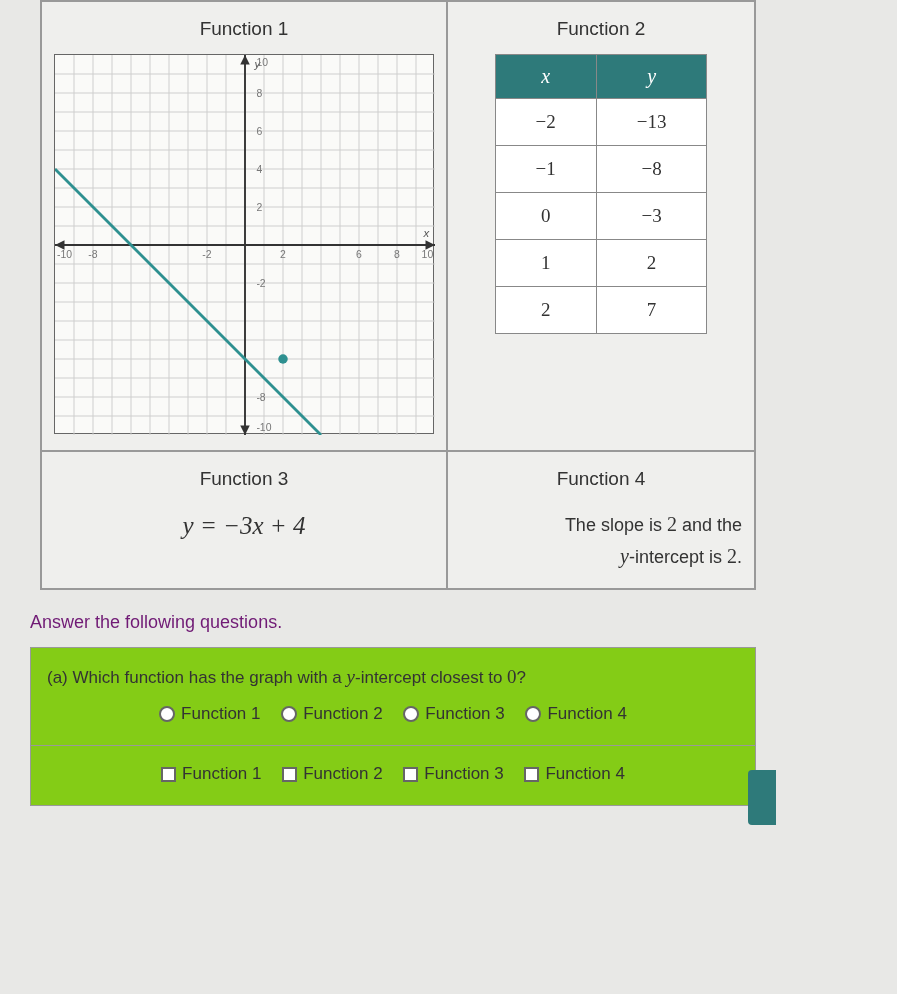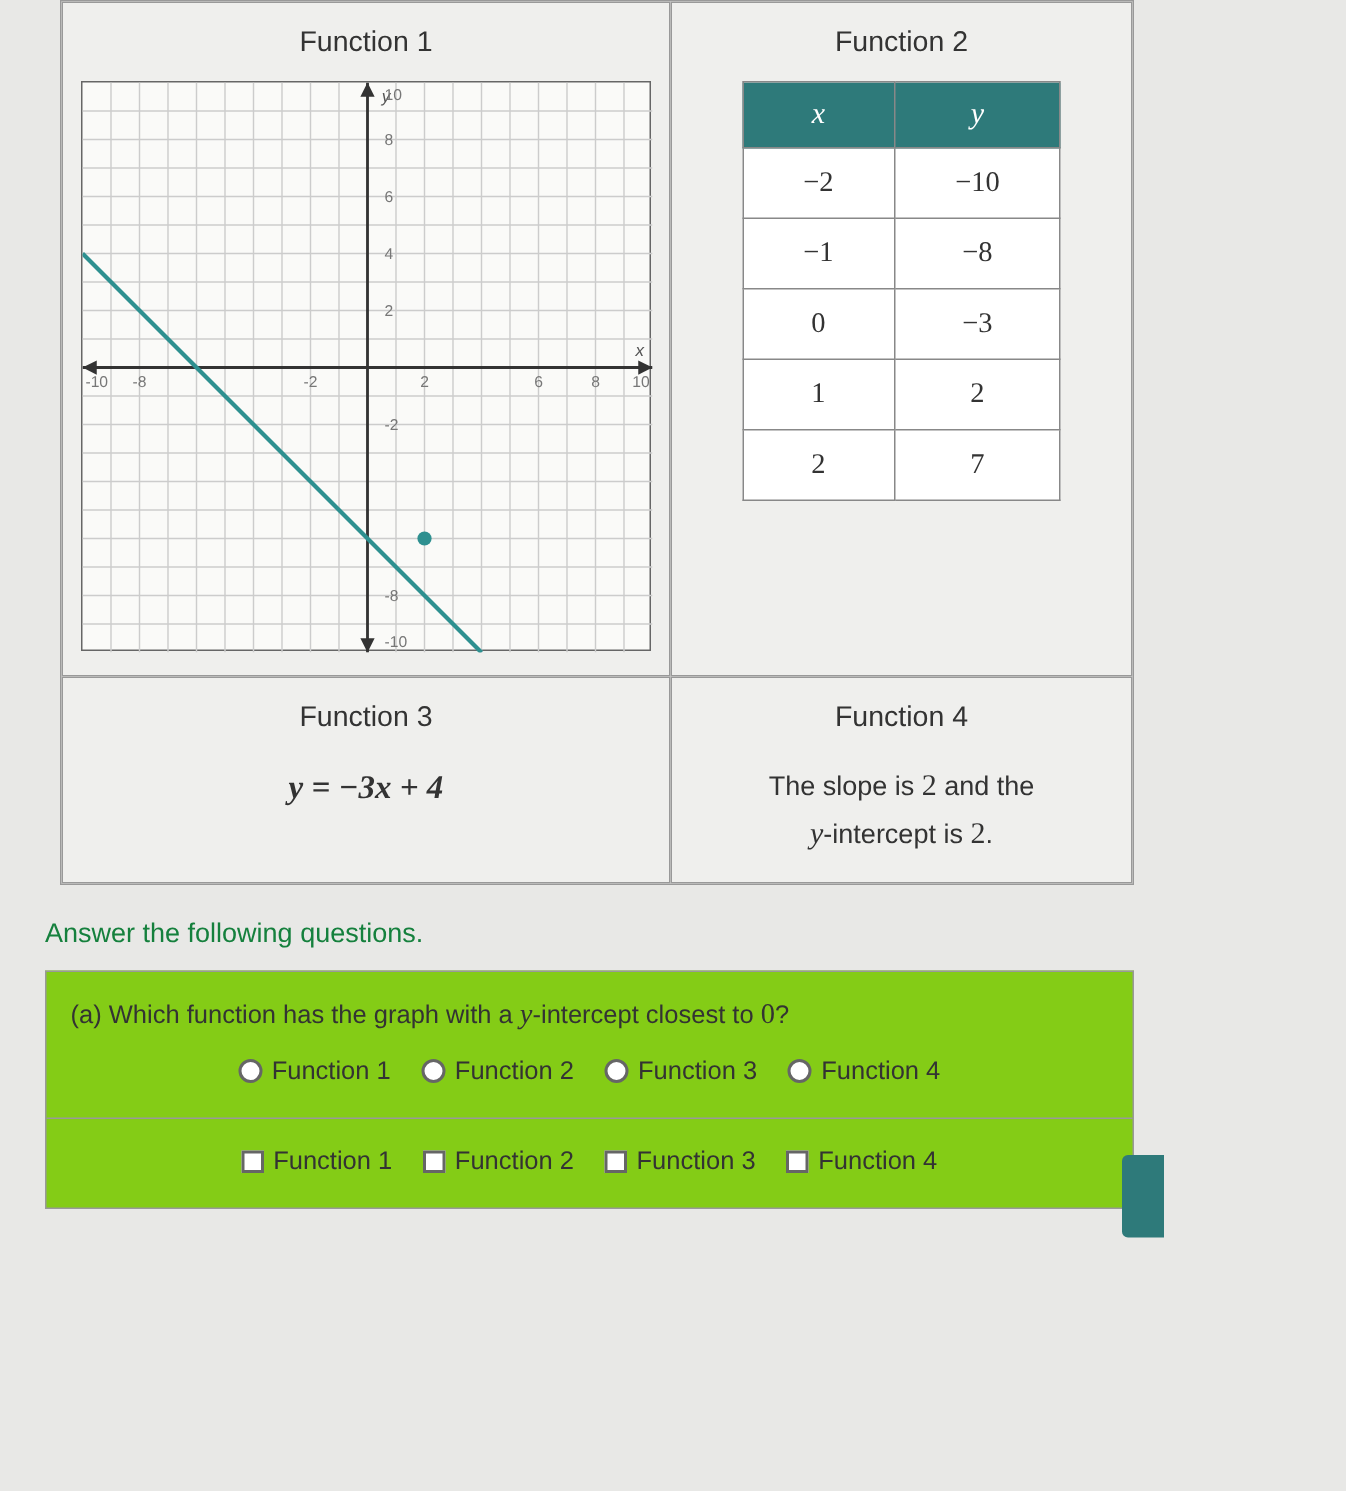--- a/index.html
+++ b/index.html
@@ -57,44 +57,44 @@
   }
   .data-table td {
     border: 1px solid #888;
     padding: 12px 40px;
     font-size: 19px;
     text-align: center;
     font-family: 'Times New Roman', serif;
   }
   .formula {
     font-family: 'Times New Roman', serif;
-    font-size: 22px;
+    font-size: 25px;
     font-style: italic;
     margin-top: 22px;
-    font-weight: bold;
   }
   .desc-text {
     font-family: Verdana, sans-serif;
     font-size: 18px;
     margin-top: 18px;
     line-height: 1.6;
+    text-align: right;
   }
   .desc-text .num {
     font-family: 'Times New Roman', serif;
     font-size: 20px;
   }
   .desc-text .var {
     font-family: 'Times New Roman', serif;
     font-style: italic;
     font-size: 20px;
   }
   .answer-heading {
     margin: 22px 20px 14px 30px;
     font-size: 18px;
-    color: #15803d;
+    color: #701a75;
   }
   .questions-box {
     margin: 0 20px 0 30px;
     border: 1px solid #999;
     background: #84cc16;
   }
   .q-row {
     border-bottom: 1px solid #999;
     padding: 18px 16px;
   }
@@ -243,21 +243,21 @@
     <table class="data-table">
       <thead>
         <tr>
           <th>x</th>
           <th>y</th>
         </tr>
       </thead>
       <tbody>
         <tr>
               <td>−2</td>
-              <td>−10</td>
+              <td>−13</td>
             </tr>
         <tr>
               <td>−1</td>
               <td>−8</td>
             </tr>
         <tr>
               <td>0</td>
               <td>−3</td>
             </tr>
         <tr>

